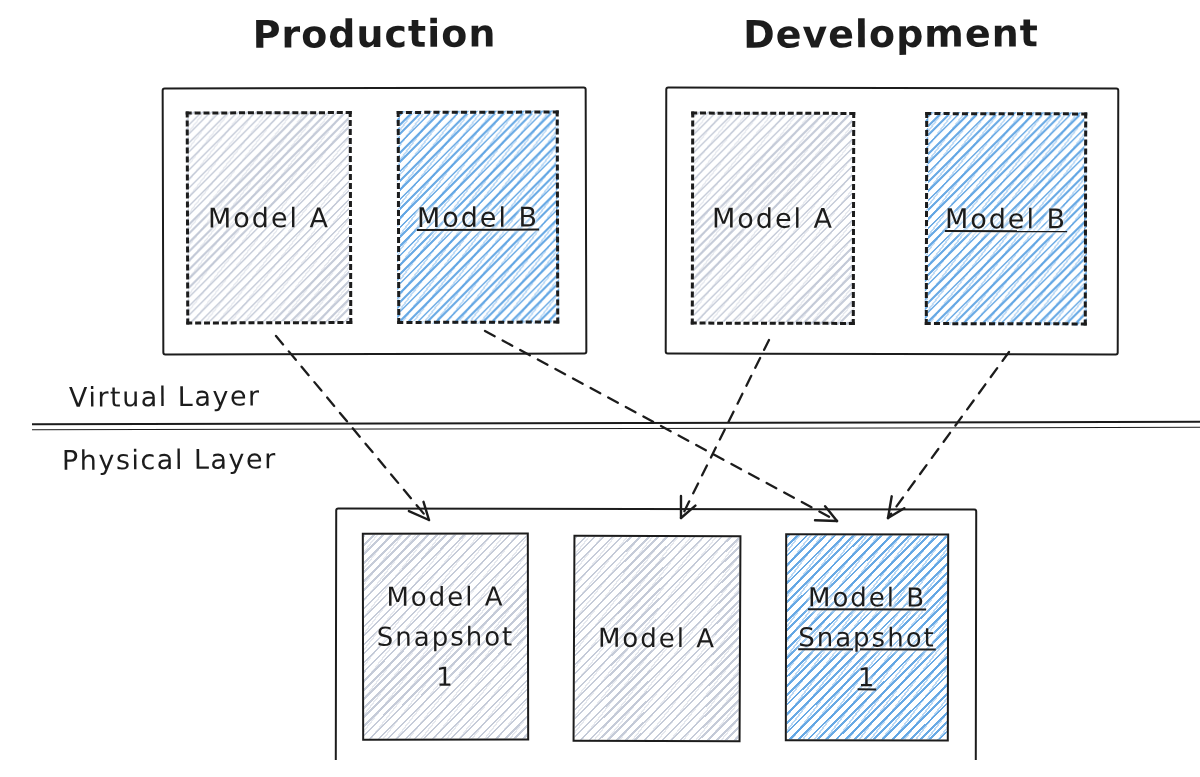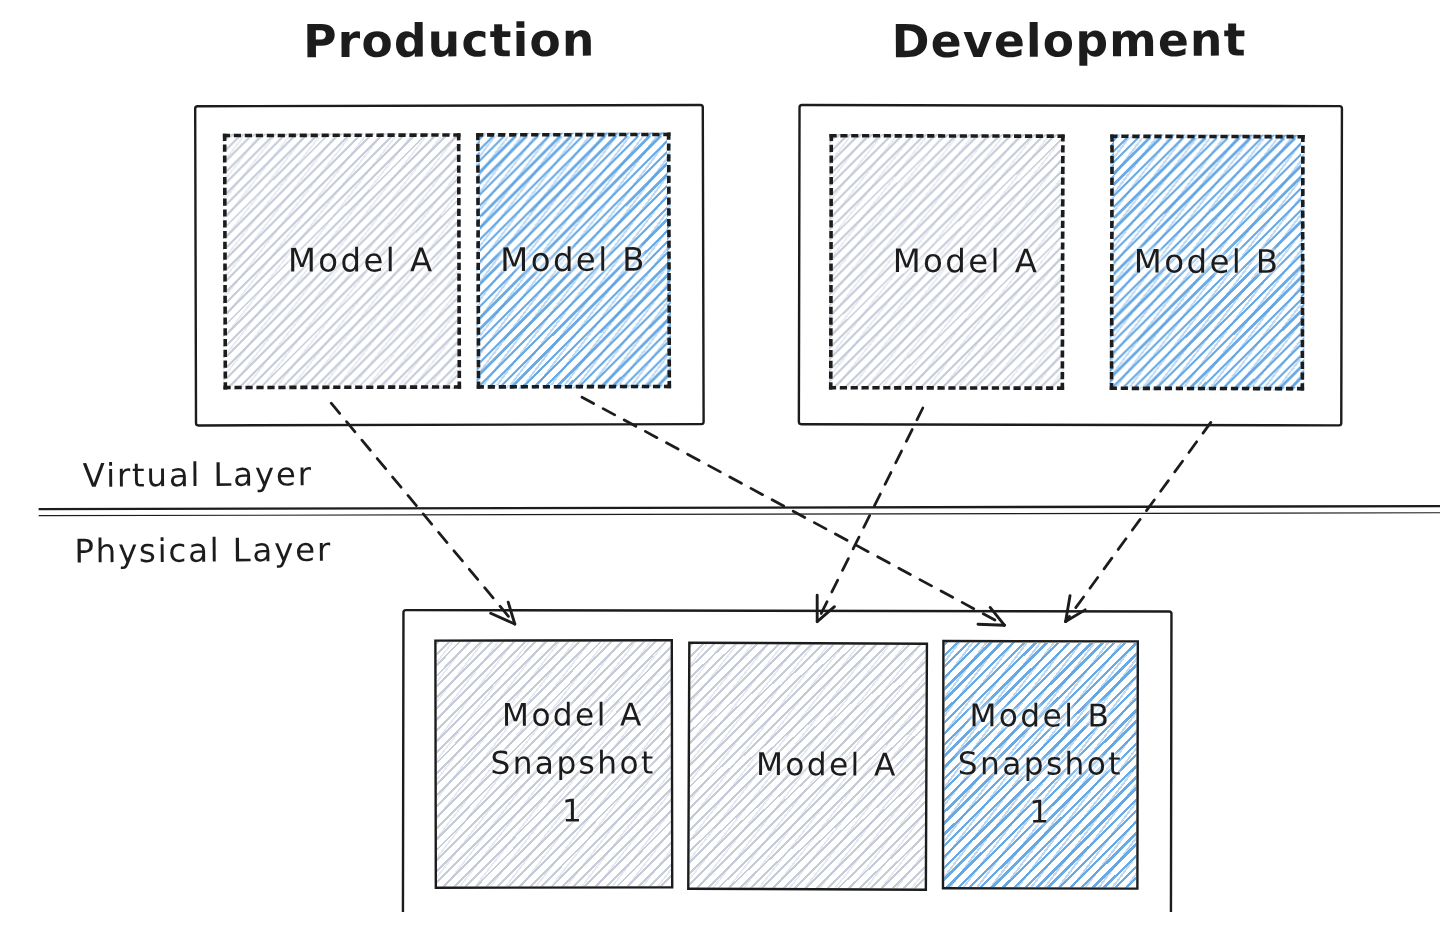--- a/index.html
+++ b/index.html
@@ -52,27 +52,27 @@
   .container.prod .model.m-b { left: 233px; top: 22px; width: 156px; height: 207px; }
   .container.dev  .model.m-a { left: 24px;  top: 23px; width: 158px; height: 207px; }
   .container.dev  .model.m-b { left: 258px; top: 23px; width: 156px; height: 207px; }
 
   
   .hatch-gray {
     background:
       repeating-linear-gradient(135deg, rgba(188,195,210,0.85) 0px, rgba(188,195,210,0.85) 1.7px, rgba(0,0,0,0) 1.7px, rgba(0,0,0,0) 6.4px),
       repeating-linear-gradient(128deg, rgba(210,215,226,0.55) 0px, rgba(210,215,226,0.55) 1.4px, rgba(0,0,0,0) 1.4px, rgba(0,0,0,0) 10px),
       #ffffff;
-    padding-left: 32px;
   }
   .hatch-blue {
     background:
       repeating-linear-gradient(135deg, rgba(79,155,224,0.85) 0px, rgba(79,155,224,0.85) 2px, rgba(0,0,0,0) 2px, rgba(0,0,0,0) 6.6px),
       repeating-linear-gradient(127deg, rgba(120,180,236,0.5) 0px, rgba(120,180,236,0.5) 1.6px, rgba(0,0,0,0) 1.6px, rgba(0,0,0,0) 9px),
       #ffffff;
+    text-decoration: underline;
   }
   .model-label, .snap-line { 
     background: rgba(255,255,255,0.0);
     text-shadow: 0 0 6px #ffffff, 0 0 4px #ffffff;
   }
 
   
   .layer-label {
     position: absolute;
     font-size: 27px;

